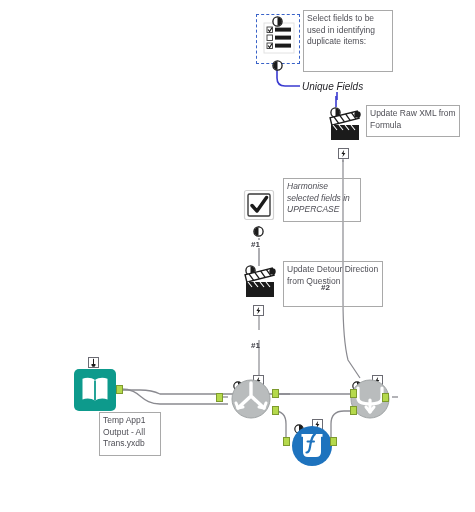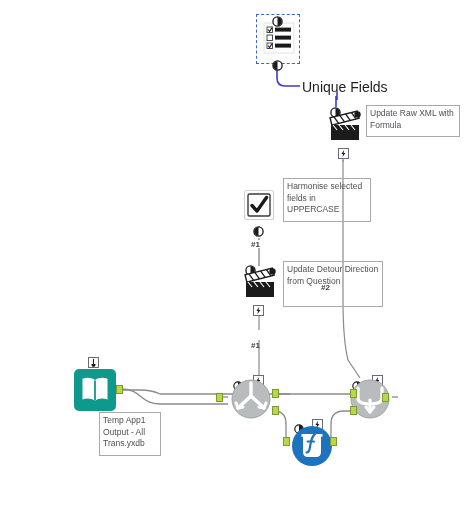--- a/index.html
+++ b/index.html
@@ -25,24 +25,25 @@
     color:#4f4f56;
     font-size:8.5px;
     line-height:11.5px;
     padding:2px 3px;
     white-space:pre-line;
   }
 
   
   .plain-label{
     position:absolute;
-    font-size:14px;
+    font-size:10px;
     color:#1d1d22;
     line-height:10px;
     white-space:nowrap;
+    font-style:italic;
   }
   .conn-num{
     position:absolute;
     font-size:8px;
     color:#3a3a42;
     font-weight:bold;
     line-height:9px;
     white-space:nowrap;
   }
 
@@ -143,20 +144,21 @@
     </svg>
   </div>
 
   <div class="bubble" style="left:272px;top:57px;">
     <svg width="11" height="11" viewBox="0 0 11 11">
       <circle cx="5.5" cy="5.5" r="4.6" fill="#ffffff" stroke="#1b1b1b" stroke-width="1.3"></circle>
       <path d="M5.5 1.2 A4.3 4.3 0 0 0 5.5 9.8 Z" fill="#1b1b1b"></path>
     </svg>
   </div>
 
+  <div class="note" style="left:303px;top:10px;width:90px;height:62px;">Select fields to be used in identifying duplicate items:</div>
 
   <div class="plain-label" style="left:302px;top:82px;">Unique Fields</div>
 
   <div class="bubble" style="left:330px;top:104px;">
     <svg width="11" height="11" viewBox="0 0 11 11">
       <circle cx="5.5" cy="5.5" r="4.6" fill="#ffffff" stroke="#1b1b1b" stroke-width="1.3"></circle>
       <path d="M5.5 1.2 A4.3 4.3 0 0 1 5.5 9.8 Z" fill="#1b1b1b"></path>
     </svg>
   </div>
 
@@ -168,21 +170,21 @@
         <path d="M7 8.5 L10 16 M13 8.5 L16 16 M19 8.5 L22 16 M25 8.5 L28 16" stroke="#1b1b1b" stroke-width="1.3" fill="none"></path>
       </g>
 
       <circle cx="29.5" cy="6.5" r="3.2" fill="#1b1b1b"></circle>
 
       <rect x="3" y="17" width="28" height="15" fill="#1b1b1b"></rect>
       <path d="M5 17 L9 22 M11 17 L15 22 M17 17 L21 22 M23 17 L27 22" stroke="#ffffff" stroke-width="1.1" fill="none"></path>
     </svg>
   </div>
 
-  <div class="note" style="left:366px;top:105px;width:94px;height:32px;">Update Raw XML with Formula</div>
+  <div class="note" style="left:366px;top:105px;width:94px;height:32px;">Update Raw XML from Formula</div>
 
   <div class="badge" style="left:338px;top:148px;">
     <svg width="9" height="9" viewBox="0 0 9 9">
       <path d="M5.2 0.8 L2.4 4.9 L4.1 4.9 L3.4 8.2 L6.4 4.0 L4.6 4.0 Z" fill="#1b1b1b"></path>
     </svg>
   </div>
 
   <div class="node" style="left:243px;top:189px;width:32px;height:32px;">
     <svg class="glyph" width="32" height="32" viewBox="0 0 32 32">
       <rect x="1.5" y="1.5" width="29" height="29" rx="2" fill="#ffffff" stroke="#d2d2d2" stroke-width="1.2"></rect>
@@ -193,21 +195,21 @@
 
   <div class="bubble" style="left:253px;top:223px;">
     <svg width="11" height="11" viewBox="0 0 11 11">
       <circle cx="5.5" cy="5.5" r="4.6" fill="#ffffff" stroke="#1b1b1b" stroke-width="1.3"></circle>
       <path d="M5.5 1.2 A4.3 4.3 0 0 0 5.5 9.8 Z" fill="#1b1b1b"></path>
     </svg>
   </div>
 
   <div class="conn-num" style="left:251px;top:240px;">#1</div>
 
-  <div class="note" style="left:283px;top:178px;width:88px;height:44px;">Harmonise selected fields in UPPERCASE</div>
+  <div class="note" style="left:283px;top:178px;width:78px;height:44px;font-style:italic;">Harmonise selected fields in UPPERCASE</div>
 
   <div class="bubble" style="left:245px;top:262px;">
     <svg width="11" height="11" viewBox="0 0 11 11">
       <circle cx="5.5" cy="5.5" r="4.6" fill="#ffffff" stroke="#1b1b1b" stroke-width="1.3"></circle>
       <path d="M5.5 1.2 A4.3 4.3 0 0 1 5.5 9.8 Z" fill="#1b1b1b"></path>
     </svg>
   </div>
 
   <div class="node" style="left:243px;top:265px;width:36px;height:36px;">
     <svg class="glyph" width="36" height="36" viewBox="0 0 36 36">

